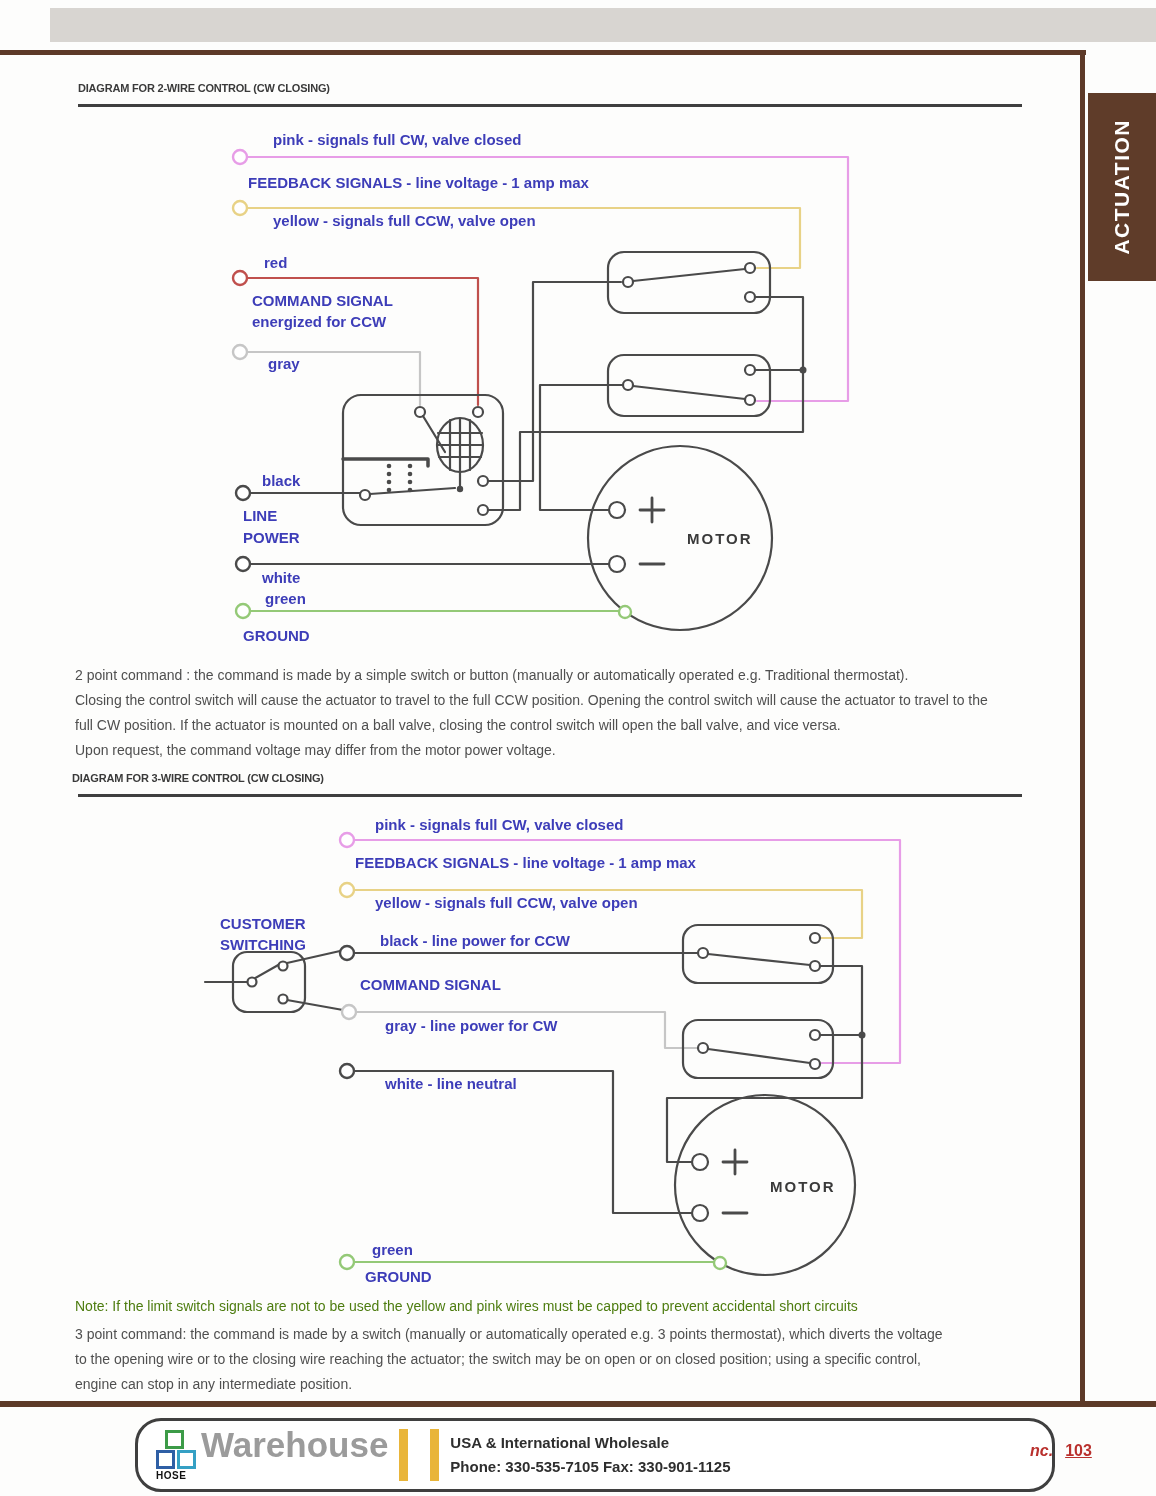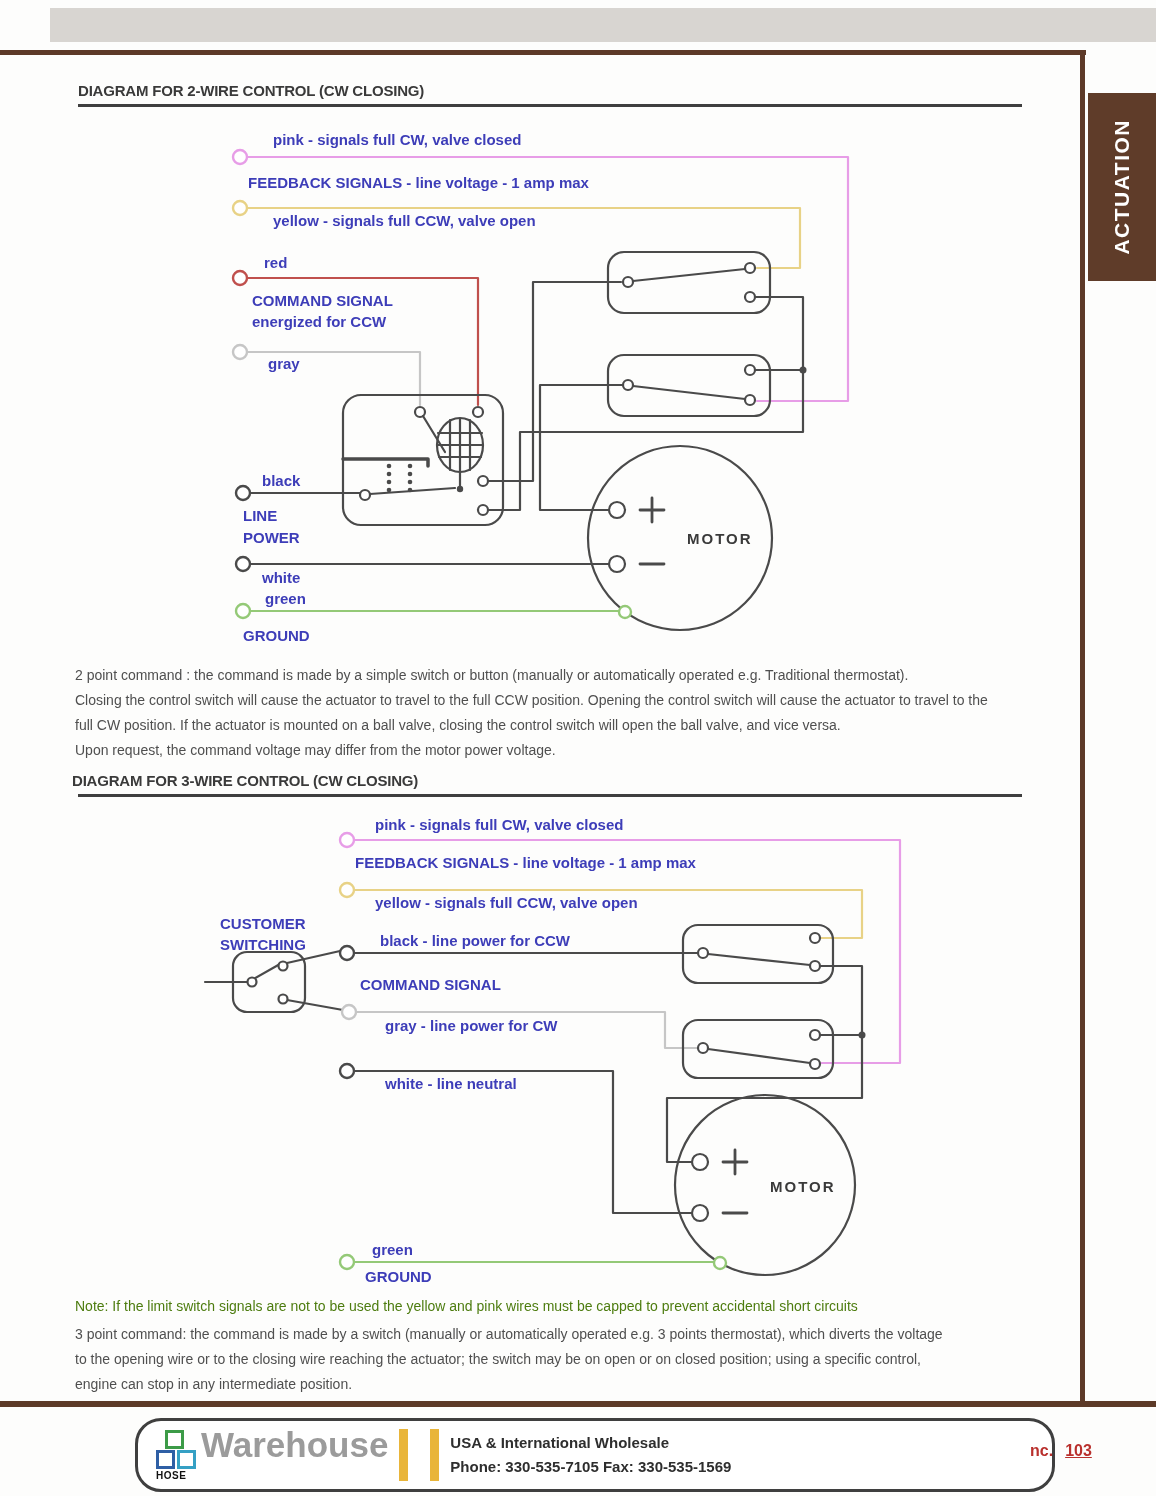--- a/index.html
+++ b/index.html
@@ -7,21 +7,21 @@
        font-family:"Liberation Sans",sans-serif;overflow:hidden;}
   .abs{position:absolute;}
   .top-band{left:50px;top:8px;width:1106px;height:34px;background:#d8d5d1;}
   .rule-top{left:0;top:50px;width:1086px;height:5px;background:#5d3a28;}
   .rule-right{left:1080px;top:50px;width:5px;height:1356px;background:#5d3a28;}
   .rule-bottom{left:0;top:1401px;width:1156px;height:6px;background:#5d3a28;}
   .tab{left:1088px;top:93px;width:68px;height:188px;background:#5f3c29;
        display:flex;align-items:center;justify-content:center;}
   .tab span{writing-mode:vertical-rl;transform:rotate(180deg);color:#ffffff;
        font-weight:700;font-size:21px;letter-spacing:1.5px;}
-  .heading{color:#3a3a3a;font-weight:700;font-size:15px;letter-spacing:-0.2px;}
+  .heading{color:#3a3a3a;font-weight:700;font-size:11px;letter-spacing:-0.2px;}
   .h-rule{height:3px;background:#3f3f3f;}
   .para{font-size:14px;line-height:25px;color:#4f4f4f;white-space:pre-line;}
   .note{font-size:14px;color:#4d7c0f;}
   svg{pointer-events:none;}
   svg .wire{fill:none;stroke-width:2.2px;stroke-linecap:round;stroke-linejoin:round;}
   svg .dark{stroke:#4a4a4a;}
   svg .box{fill:none;stroke:#4a4a4a;stroke-width:2.2px;}
   svg .term{fill:#ffffff;stroke:#4a4a4a;stroke-width:2.2px;}
   svg .wend{fill:#ffffff;stroke-width:2.4px;}
   svg .dot{fill:#4a4a4a;stroke:none;}
@@ -34,21 +34,21 @@
   .sq{width:13px;height:13px;background:#fff;}
   .sq-green{border:3px solid #3c9b47;margin-left:9px;margin-bottom:1px;}
   .sq-row{display:flex;gap:2px;}
   .sq-blue{border:3px solid #2f5fa5;}
   .sq-teal{border:3px solid #35a0c4;}
   .logo-hose{font-size:10px;font-weight:700;color:#111;letter-spacing:0.5px;margin-top:1px;}
   .logo-word{font-size:35px;font-weight:700;color:#9b9b9b;line-height:30px;}
   .gold-bar{width:9px;height:52px;background:#e9b53a;margin:0 11px;flex:none;}
   .contact{font-size:15px;font-weight:700;color:#2e2e2e;line-height:24px;white-space:nowrap;}
   .pagenum{left:1030px;top:1442px;font-size:16px;color:#b9302d;white-space:nowrap;}
-  .pagenum .pfx{font-weight:700;}
+  .pagenum .pfx{font-style:italic;font-weight:700;}
   .pagenum .num{font-weight:700;margin-left:12px;text-decoration:underline;}
 </style>
 </head>
 <body>
 
 <div class="abs top-band"></div>
 <div class="abs rule-top"></div>
 <div class="abs rule-right"></div>
 <div class="abs rule-bottom"></div>
 
@@ -246,19 +246,19 @@
         <div class="sq sq-teal"></div>
       </div>
       <div class="logo-hose">HOSE</div>
     </div>
     <div class="logo-word">Warehouse</div>
   </div>
   <div class="gold-bar"></div>
   <div class="gold-bar"></div>
   <div class="contact">
     <div>USA &amp; International Wholesale</div>
-    <div>Phone: 330-535-7105  Fax: 330-535-1569</div>
+    <div>Phone: 330-535-7105  Fax: 330-901-1125</div>
   </div>
 </div>
 
 <div class="abs pagenum">
   <span class="pfx">nc.</span><span class="num">103</span>
 </div>
 
 </body></html>

